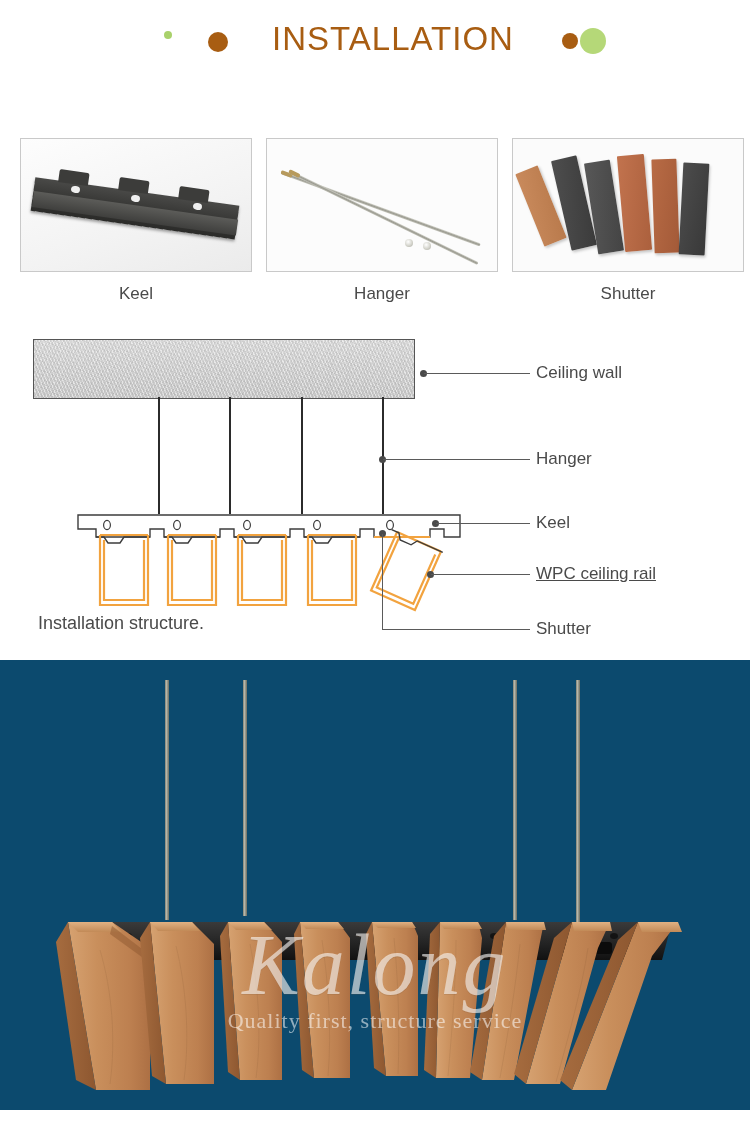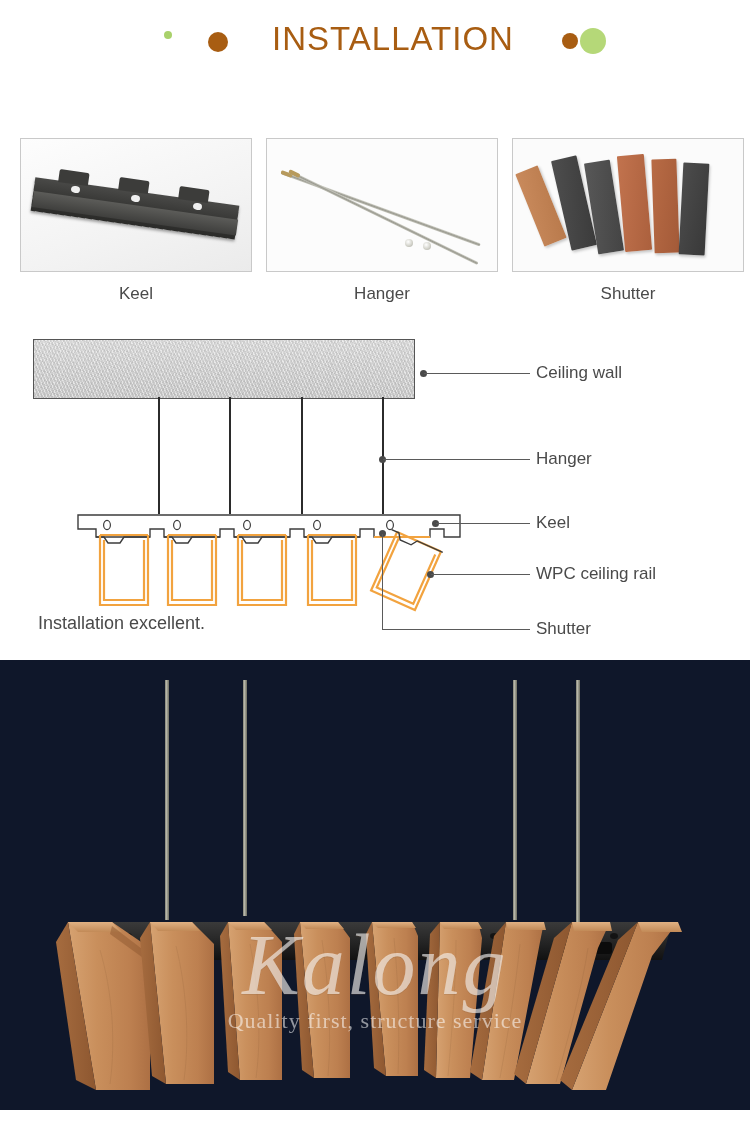--- a/index.html
+++ b/index.html
@@ -102,21 +102,21 @@
   .leader-dot{position:absolute;width:7px;height:7px;border-radius:50%;background:#4a4a4a;}
 
   .dlabel{
     position:absolute;font-size:17px;color:#4a4a4a;white-space:nowrap;
   }
   .caption{
     position:absolute;left:38px;top:283px;font-size:18px;color:#4a4a4a;
   }
 
   
-  .photo{position:absolute;left:0;top:660px;width:750px;height:450px;background:#0f172a;overflow:hidden;}
+  .photo{position:absolute;left:0;top:660px;width:750px;height:450px;background:#0c4a6e;overflow:hidden;}
   .prod-rod{
     position:absolute;width:4px;
     background:linear-gradient(90deg,#7d7d70 0%,#b9b9ac 35%,#8d8d80 70%,#6e6e62 100%);
   }
   .watermark{
     position:absolute;left:0;top:255px;width:750px;text-align:center;
     font-family:"Liberation Serif","DejaVu Serif",serif;
     font-size:86px;font-style:italic;color:rgba(255,255,255,.58);
     letter-spacing:2px;pointer-events:none;
     text-shadow:0 1px 0 rgba(120,90,60,.18);
@@ -262,28 +262,28 @@
     <div class="leader-dot" style="left:379px;top:126px;"></div>
     <div class="leader leader-h" style="left:383px;top:129px;width:147px;"></div>
     <div class="dlabel" style="left:536px;top:119px;">Hanger</div>
 
     <div class="leader-dot" style="left:432px;top:190px;"></div>
     <div class="leader leader-h" style="left:436px;top:193px;width:94px;"></div>
     <div class="dlabel" style="left:536px;top:183px;">Keel</div>
 
     <div class="leader-dot" style="left:427px;top:241px;"></div>
     <div class="leader leader-h" style="left:431px;top:244px;width:99px;"></div>
-    <div class="dlabel" style="left:536px;top:234px;">WPC ceiling rail</div>
+    <div class="dlabel" style="left:536px;top:234px;text-decoration:underline;">WPC ceiling rail</div>
 
     <div class="leader-dot" style="left:379px;top:200px;"></div>
     <div class="leader leader-v" style="left:382px;top:204px;height:96px;"></div>
     <div class="leader leader-h" style="left:382px;top:299px;width:148px;"></div>
     <div class="dlabel" style="left:536px;top:289px;">Shutter</div>
 
-    <div class="caption">Installation excellent.</div>
+    <div class="caption">Installation structure.</div>
   </div>
 
   <div class="photo">
 
     <div class="prod-rod" style="left:165px;top:20px;height:240px;"></div>
     <div class="prod-rod" style="left:243px;top:20px;height:236px;"></div>
     <div class="prod-rod" style="left:513px;top:20px;height:240px;"></div>
     <div class="prod-rod" style="left:576px;top:20px;height:252px;"></div>
 
     <svg width="750" height="450" viewBox="0 0 750 450" style="position:absolute;left:0;top:0;">

